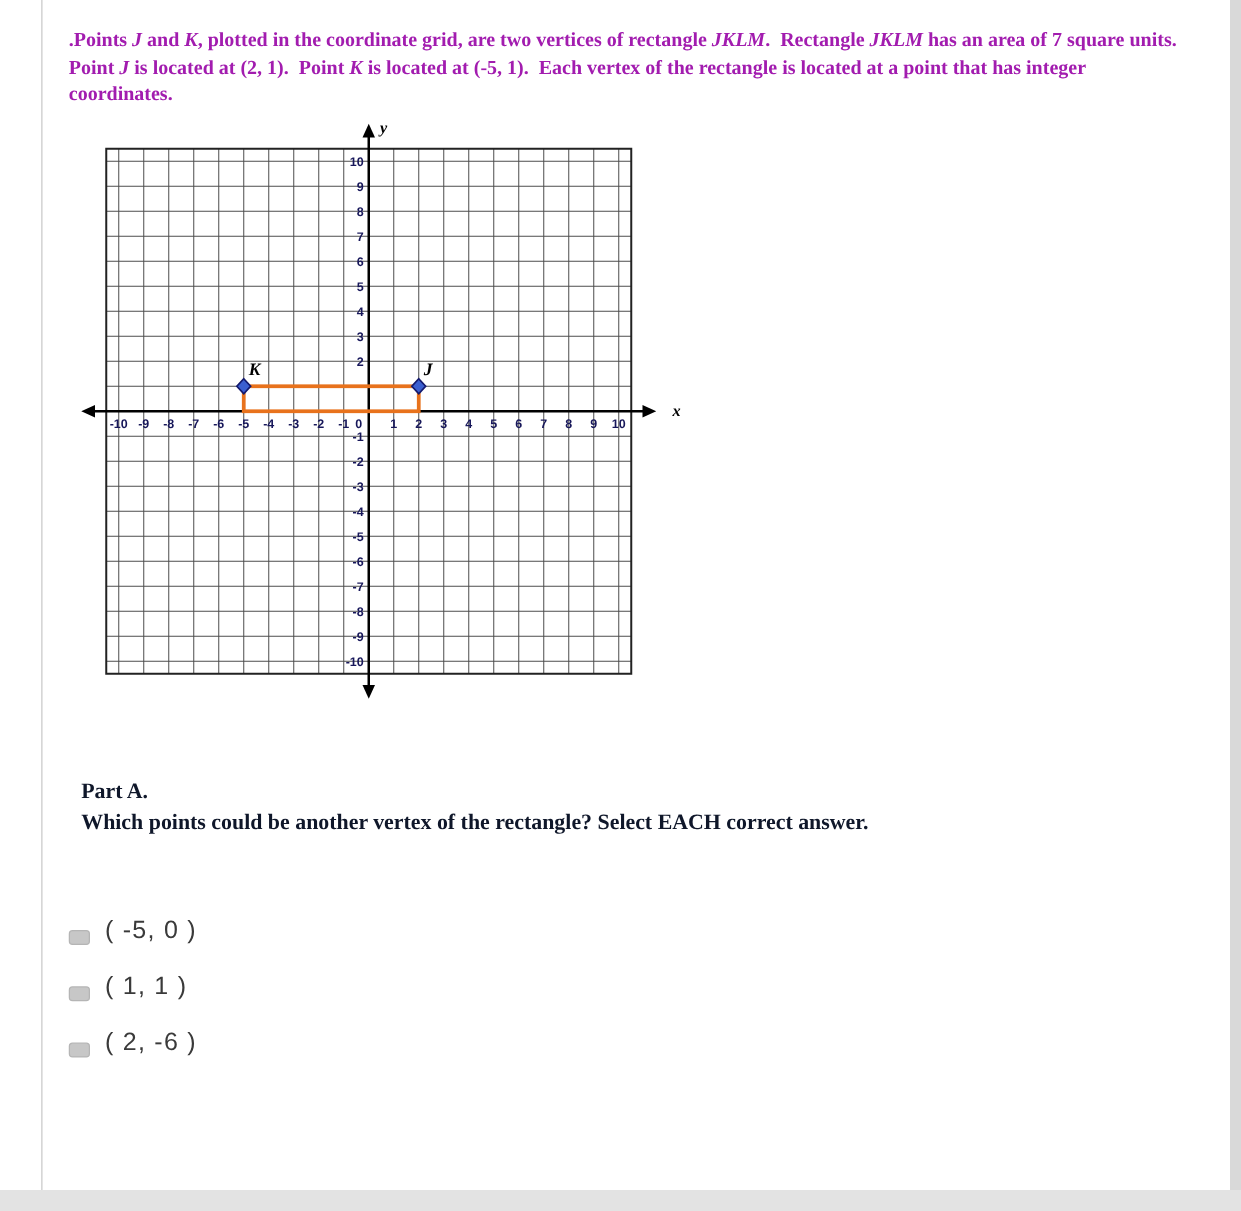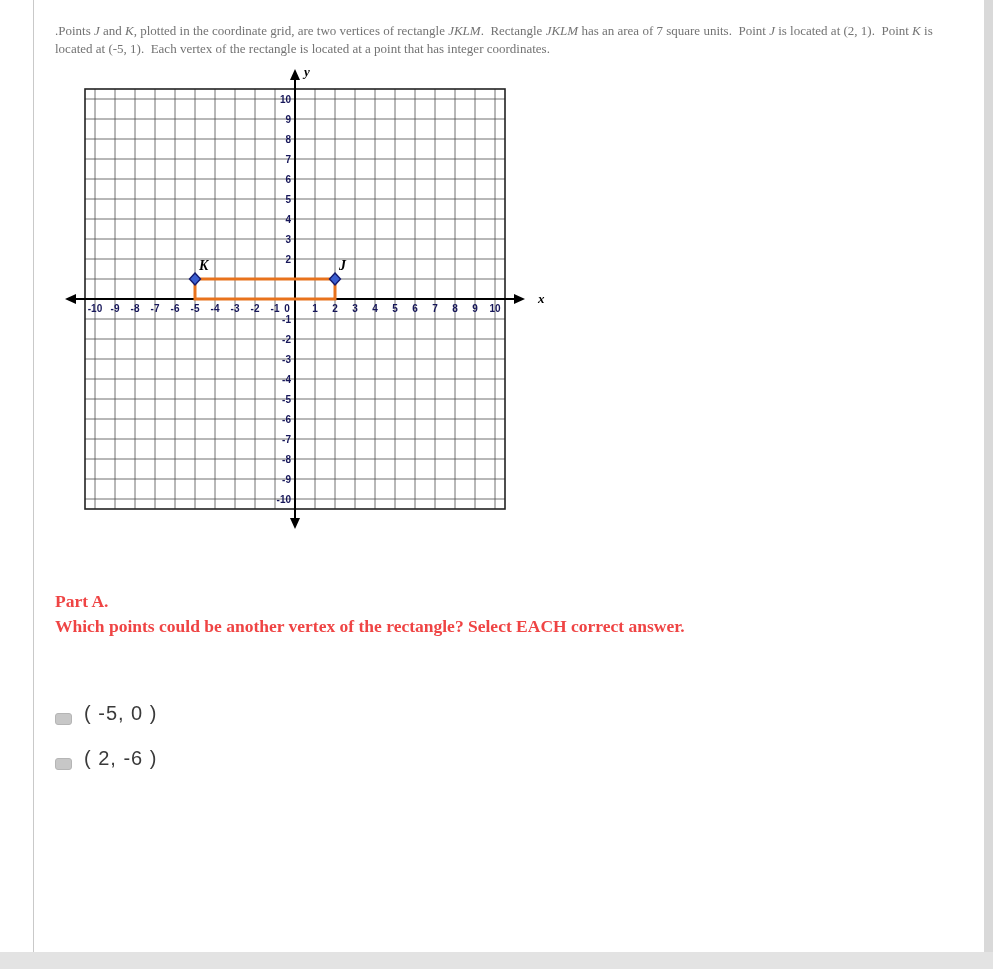--- a/index.html
+++ b/index.html
@@ -17,30 +17,30 @@
   .scan-strip-right {
     position: absolute; left: 984px; top: 0; width: 9px; height: 969px;
     background: #d9d9d9;
   }
   .scan-strip-bottom {
     position: absolute; left: 0; top: 952px; width: 993px; height: 17px;
     background: #e3e3e3;
   }
   .content { position: absolute; left: 55px; top: 22px; width: 900px; }
   .problem {
-    font-weight: normal;
-    font-size: 13px;
+    font-weight: bold;
+    font-size: 16px;
     line-height: 1.35;
-    color: #737373;
+    color: #a21caf;
     max-width: 890px;
     white-space: pre-wrap;
   }
   .problem i { font-style: italic; }
   .graph-wrap { margin: 2px 0 0 0; }
-  .part-a { margin-top: 46px; font-weight: bold; font-size: 17.5px; color: #ef4444; }
+  .part-a { margin-top: 46px; font-weight: bold; font-size: 17.5px; color: #0f172a; margin-left: 10px; }
   .part-a .question { margin-top: 4px; font-weight: bold; }
   .options { margin-top: 64px; }
   .option-row { display: flex; align-items: flex-end; height: 24px; margin-bottom: 21px; cursor: default; }
   .checkbox {
     width: 17px; height: 12px;
     background: #c7c7c7;
     border: 1px solid #b5b5b5;
     border-radius: 3px;
     margin-right: 12px;
     flex: 0 0 auto;
@@ -177,17 +177,21 @@
     <div class="question">Which points could be another vertex of the rectangle? Select EACH correct answer.</div>
   </div>
 
   <div class="options">
       <div class="option-row">
         <span class="checkbox"></span>
         <span class="option-label">( -5, 0 )</span>
       </div>
       <div class="option-row">
         <span class="checkbox"></span>
+        <span class="option-label">( 1, 1 )</span>
+      </div>
+      <div class="option-row">
+        <span class="checkbox"></span>
         <span class="option-label">( 2, -6 )</span>
       </div>
     </div>
 
 </div>
 
 </body></html>

